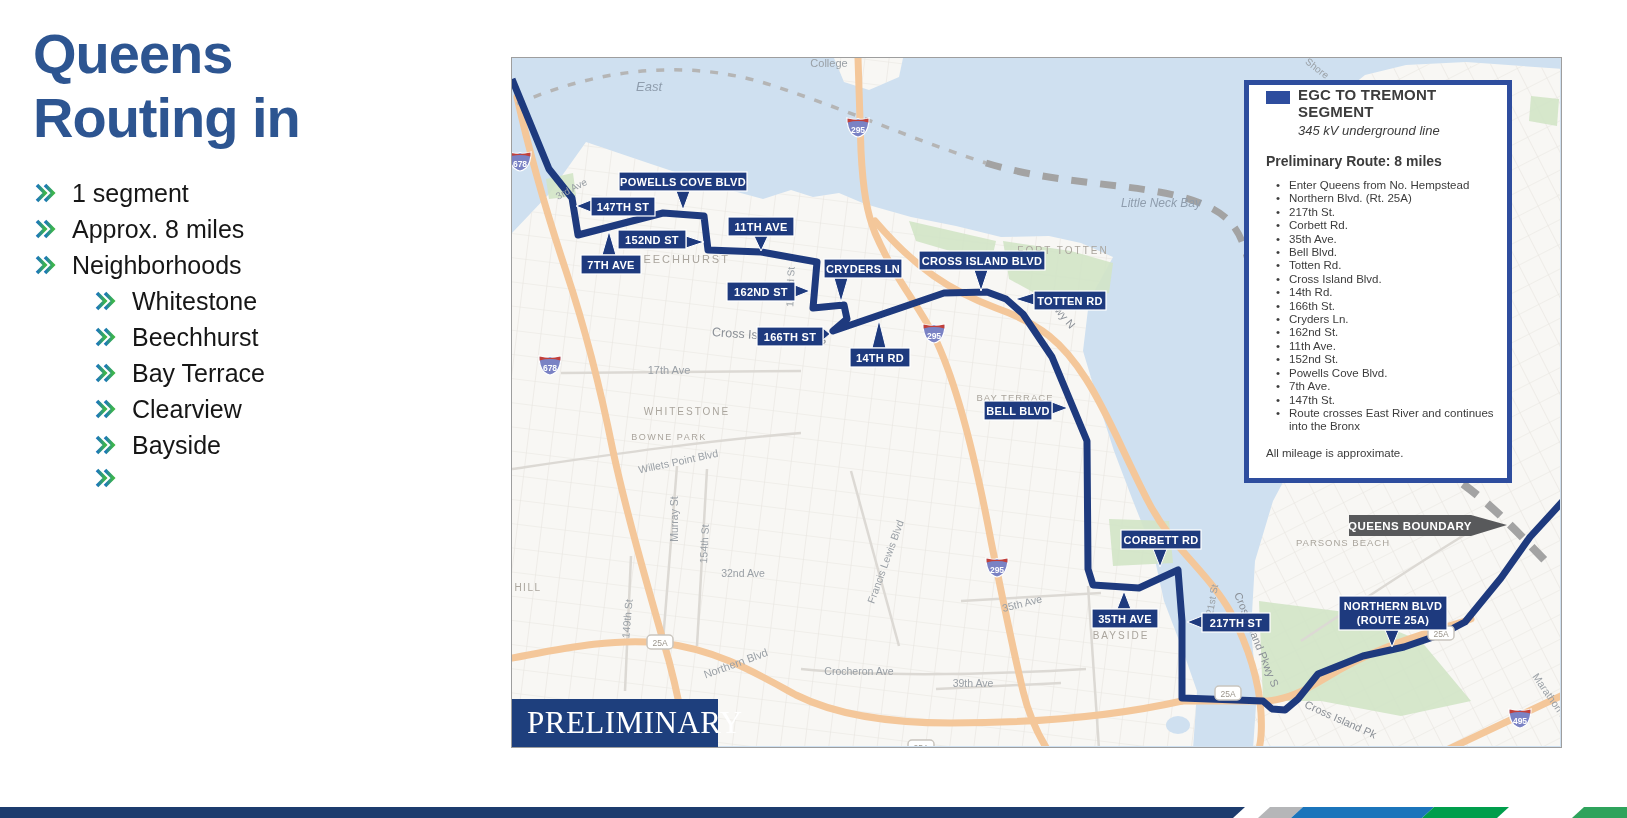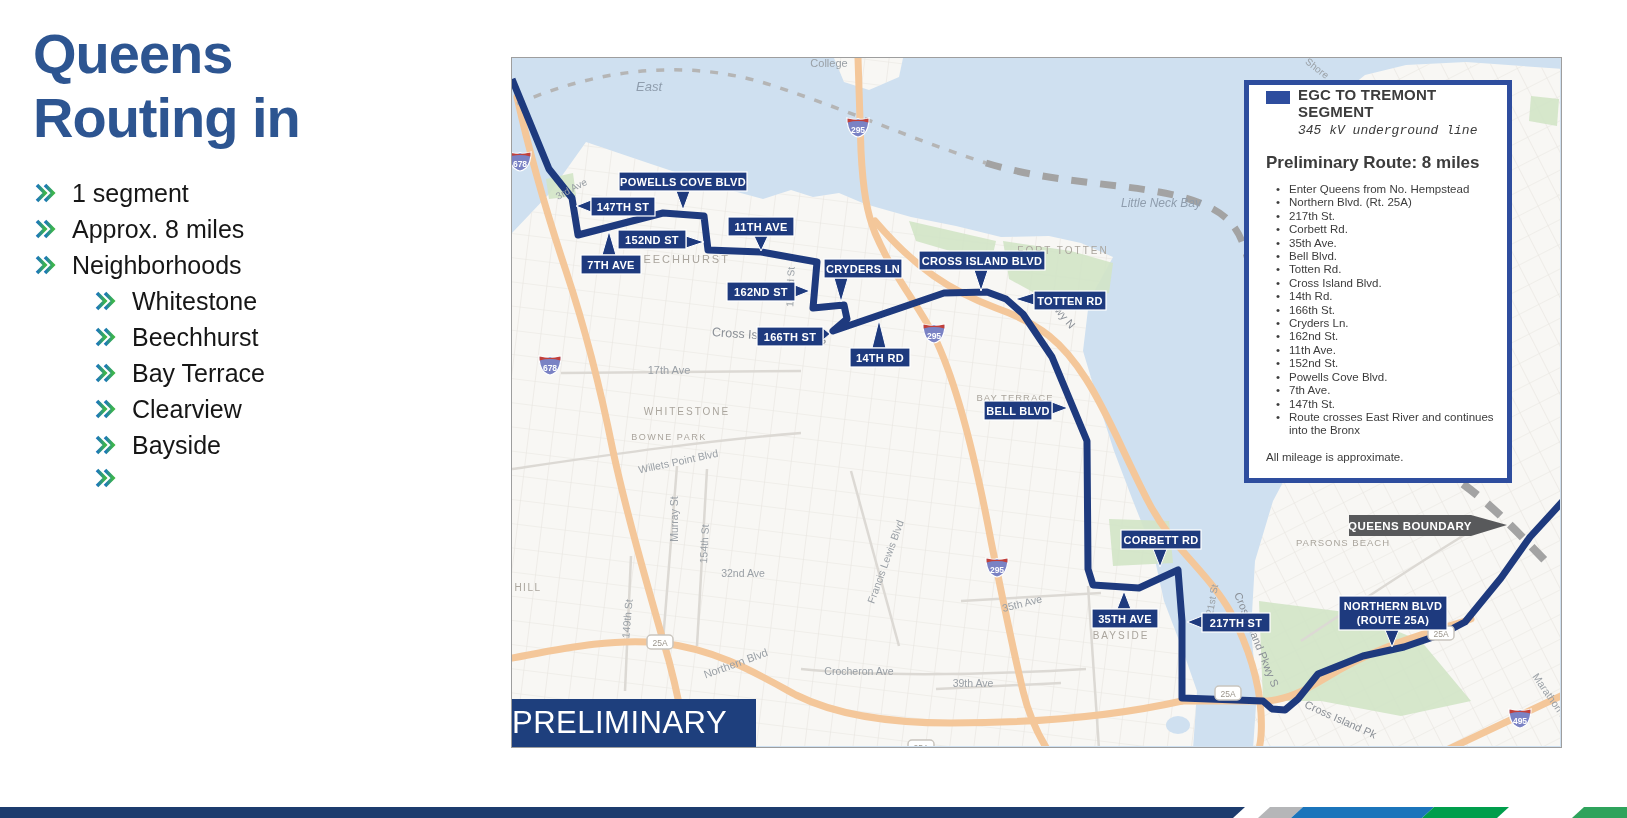--- a/index.html
+++ b/index.html
@@ -19,30 +19,30 @@
   .map-wrap{position:absolute;left:511px;top:57px;width:1051px;height:691px;
     border:1.5px solid #9e9e9e;box-sizing:border-box;background:#cfe0f0;overflow:hidden;}
   .map-wrap svg{display:block;}
   
   .legend{position:absolute;left:1244px;top:80px;width:268px;height:403px;box-sizing:border-box;
     background:#ffffff;border:5px solid #2e4d9e;z-index:20;color:#3c3c3c;
     padding:2px 10px 8px 17px;}
   .legend-header{display:flex;gap:8px;}
   .legend-swatch{width:24px;height:13px;margin-top:4px;flex:0 0 auto;}
   .legend-title{font-weight:bold;font-size:15px;line-height:16.5px;letter-spacing:.2px;}
-  .legend-subtitle{font-style:italic;font-size:13px;margin-top:3px;font-family:Liberation Mono, monospace;}
-  .legend-roteheading{font-weight:bold;font-size:17px;margin-top:15px;}
+  .legend-subtitle{font-style:italic;font-size:13px;margin-top:3px;}
+  .legend-roteheading{font-weight:bold;font-size:14px;margin-top:15px;}
   .legend-list{margin-top:10px;}
   .legend-li{display:flex;gap:9px;font-size:11.5px;line-height:13.4px;margin-left:10px;}
   .legend-li .dot{flex:0 0 auto;}
   .legend-footnote{font-size:11.5px;margin-top:13px;}
   
-  .prelim{position:absolute;left:512px;top:699px;width:244px;height:48px;z-index:15;
-    color:#ffffff;font-size:31px;line-height:48px;box-sizing:border-box;
-    letter-spacing:.5px;}
+  .prelim{position:absolute;left:512px;top:699px;width:206px;height:48px;z-index:15;
+    color:#ffffff;font-size:31px;line-height:48px;padding-left:15px;box-sizing:border-box;
+    letter-spacing:.5px;font-family:Liberation Serif, serif;}
   
   .footer-bar{position:absolute;left:0;top:807px;width:1627px;height:11px;}
 </style>
 </head>
 <body>
 
 <div class="left-col">
   <div class="slide-title">
     <div>Queens</div>
     <div>Routing in</div>

